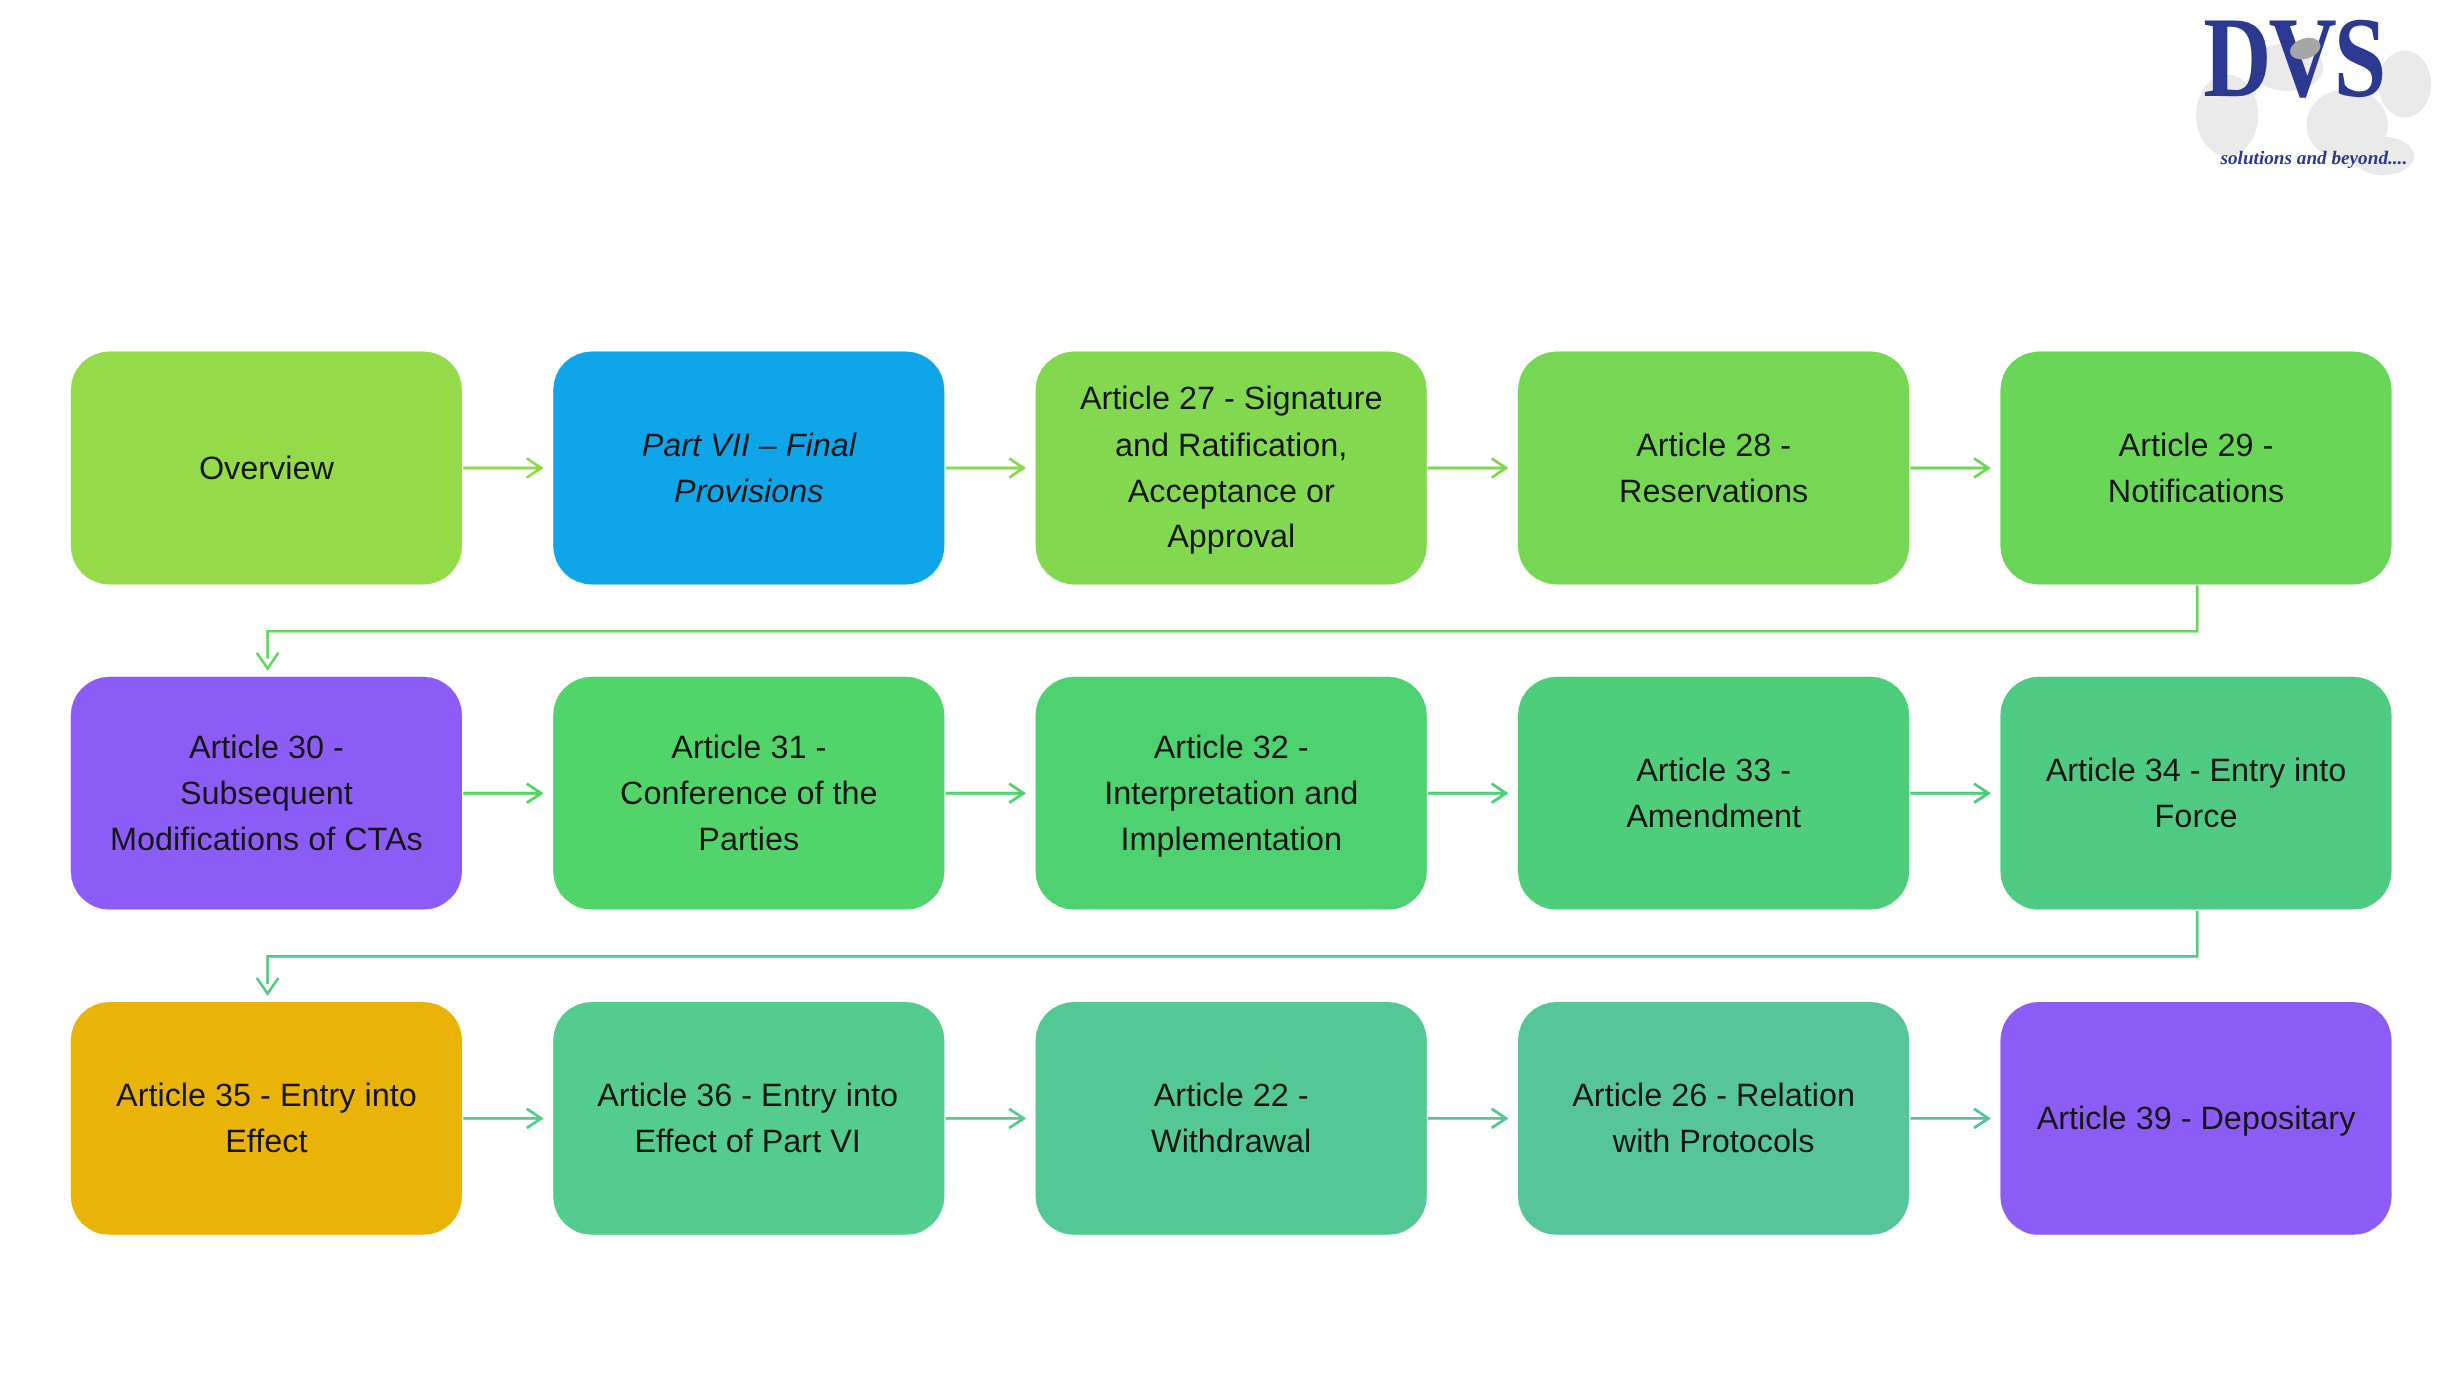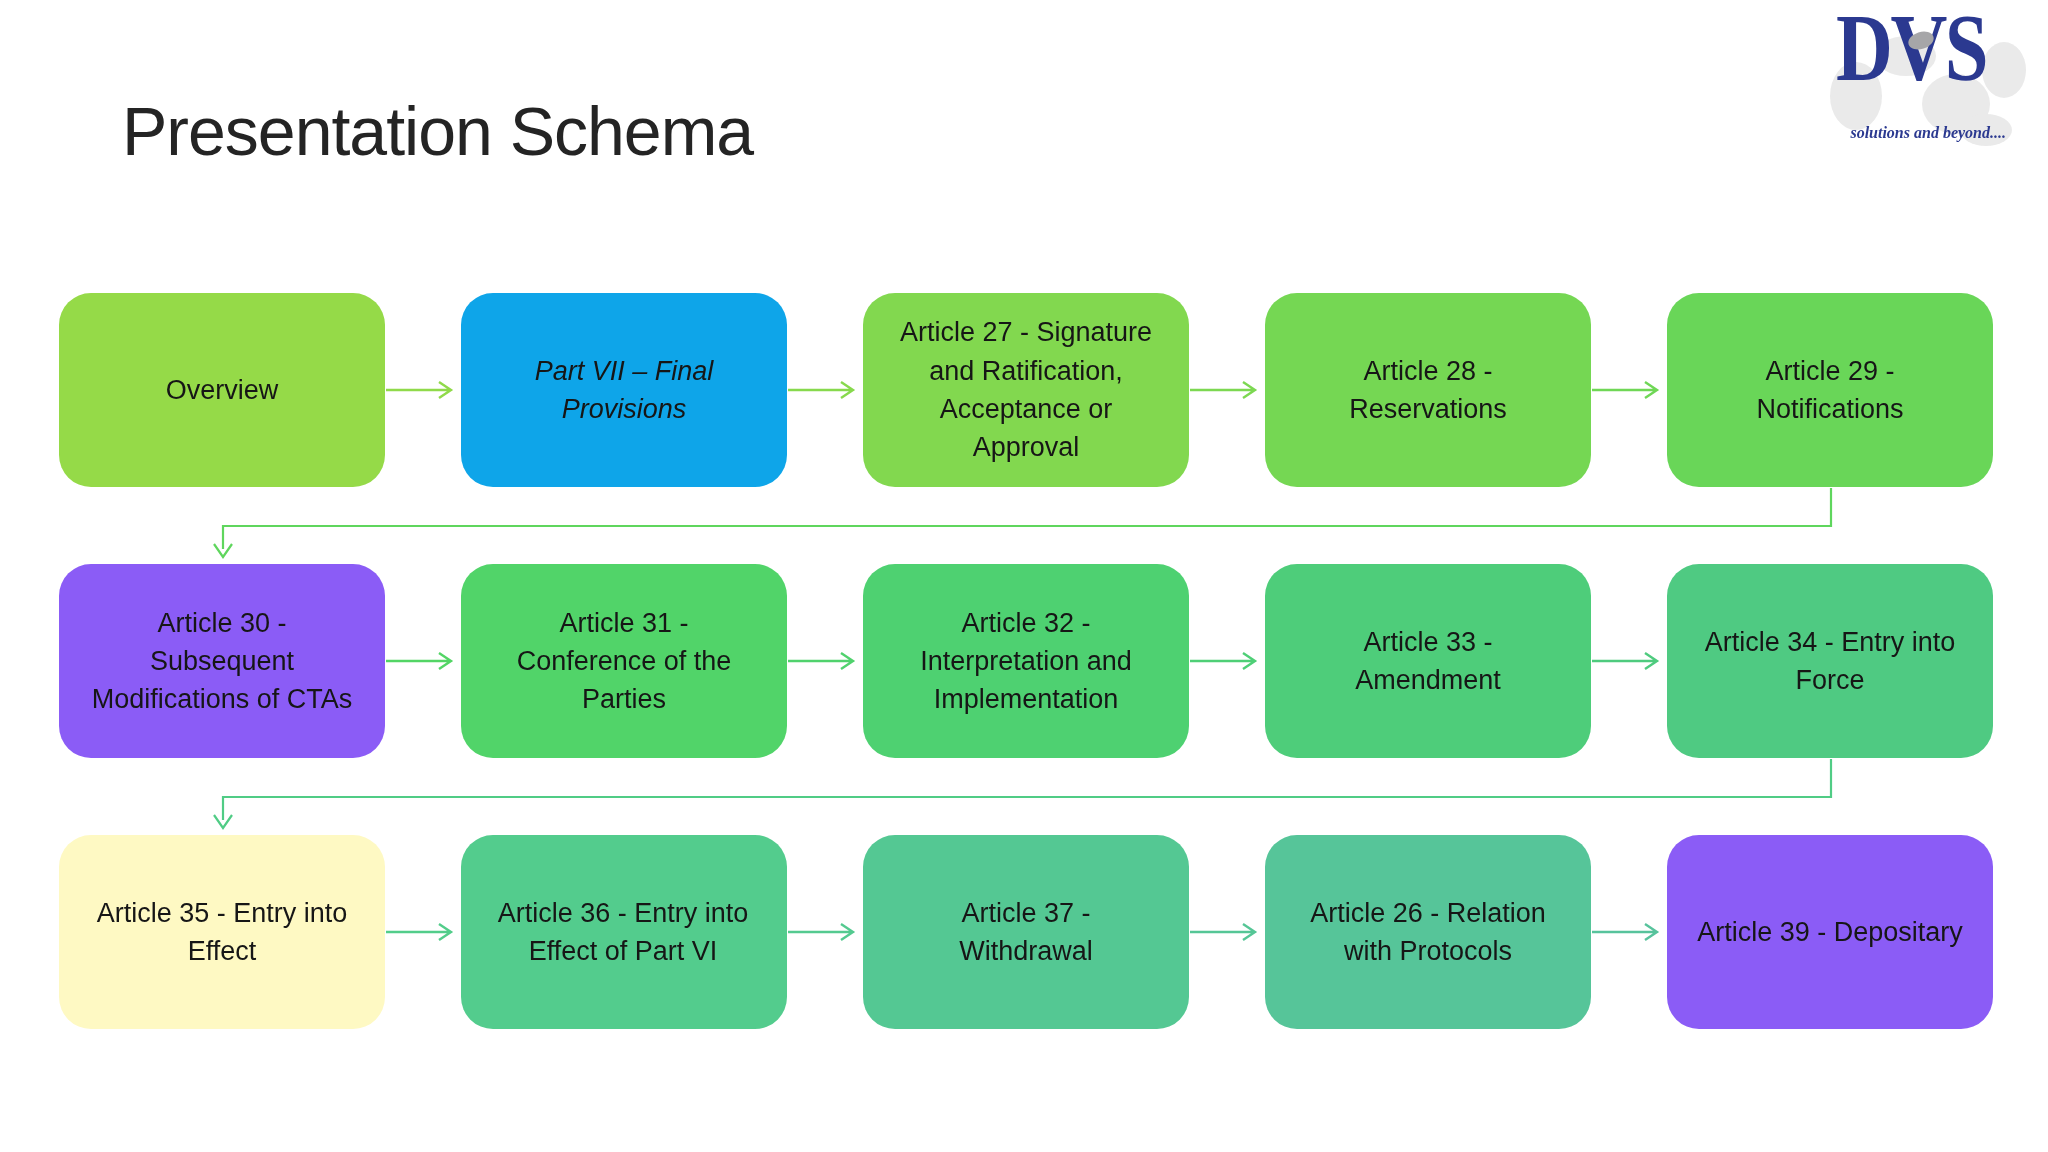--- a/index.html
+++ b/index.html
@@ -88,21 +88,20 @@
   
   .harrow { position: absolute; width: 76px; height: 20px; }
   .overlay { position: absolute; inset: 0; width: 2048px; height: 1152px; pointer-events: none; }
   svg { display: block; }
 </style>
 </head>
 <body>
 
 <div class="slide">
 
-  <h1 class="title">Presentation Schema</h1>
 
   <div class="logo">
     <svg class="logo-map" viewBox="0 0 200 140" width="200" height="140">
       <g fill="#d9d9d9" opacity="0.55">
         <ellipse cx="28" cy="78" rx="26" ry="34"></ellipse>
         <ellipse cx="78" cy="38" rx="30" ry="20"></ellipse>
         <ellipse cx="128" cy="86" rx="34" ry="30"></ellipse>
         <ellipse cx="176" cy="52" rx="22" ry="28"></ellipse>
         <ellipse cx="158" cy="112" rx="26" ry="16"></ellipse>
       </g>
@@ -118,23 +117,23 @@
     <div class="flow-box" style="background: rgb(130, 216, 79);">Article 27 - Signature and Ratification, Acceptance or Approval</div>
     <div class="flow-box" style="background: rgb(117, 215, 83);">Article 28 - Reservations</div>
     <div class="flow-box" style="background: rgb(105, 214, 88);">Article 29 - Notifications</div>
 
     <div class="flow-box" style="background: #8b5cf6;">Article 30 - Subsequent Modifications of CTAs</div>
     <div class="flow-box" style="background: rgb(81, 212, 105);">Article 31 - Conference of the Parties</div>
     <div class="flow-box" style="background: rgb(78, 209, 113);">Article 32 - Interpretation and Implementation</div>
     <div class="flow-box" style="background: rgb(78, 205, 122);">Article 33 - Amendment</div>
     <div class="flow-box" style="background: rgb(79, 202, 130);">Article 34 - Entry into Force</div>
 
-    <div class="flow-box" style="background: #fef9c3;">Article 35 - Entry into Effect</div>
+    <div class="flow-box" style="background: #eab308;">Article 35 - Entry into Effect</div>
     <div class="flow-box" style="background: rgb(83, 204, 141); padding-left: 28px;">Article 36 - Entry into Effect of Part VI</div>
-    <div class="flow-box" style="background: rgb(84, 200, 147);">Article 37 - Withdrawal</div>
+    <div class="flow-box" style="background: rgb(84, 200, 147);">Article 22 - Withdrawal</div>
     <div class="flow-box" style="background: rgb(86, 197, 153);">Article 26 - Relation with Protocols</div>
     <div class="flow-box" style="background: #8b5cf6;">Article 39 - Depositary</div>
   </div>
 
   <svg class="harrow" style="left:385px; top:380px" viewBox="0 0 76 20">
     <g fill="none" stroke-width="2.4" stroke="#90da4a">
         <path d="M1 10 H64 M54 2 L66 10 L54 18"></path>
       </g>
   </svg>
   <svg class="harrow" style="left:787px; top:380px" viewBox="0 0 76 20">

